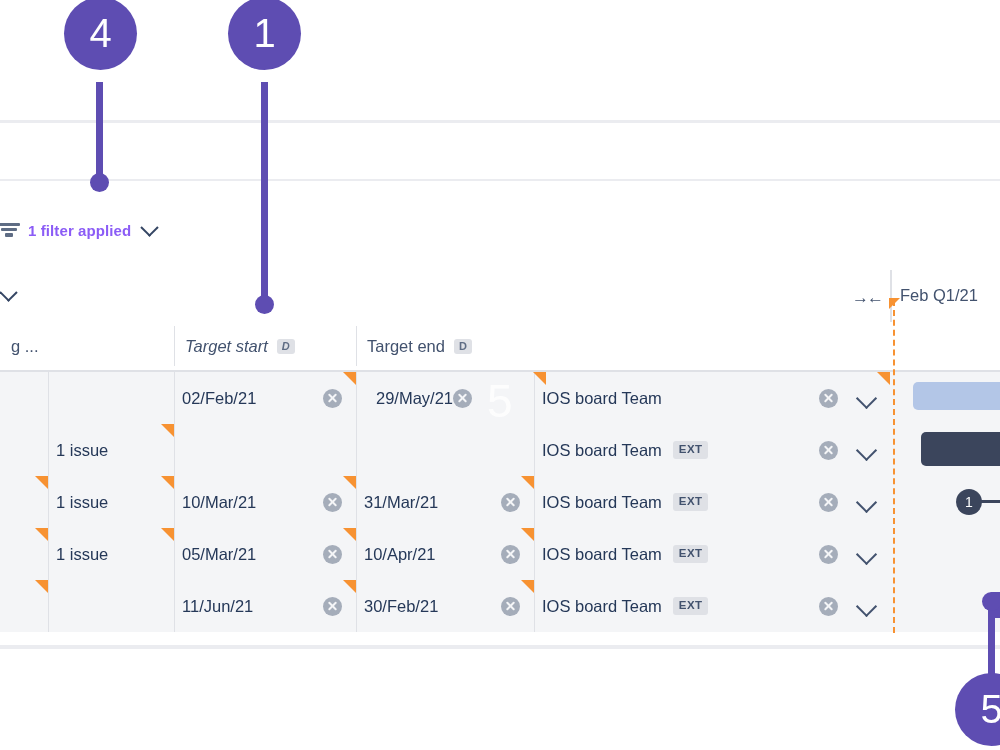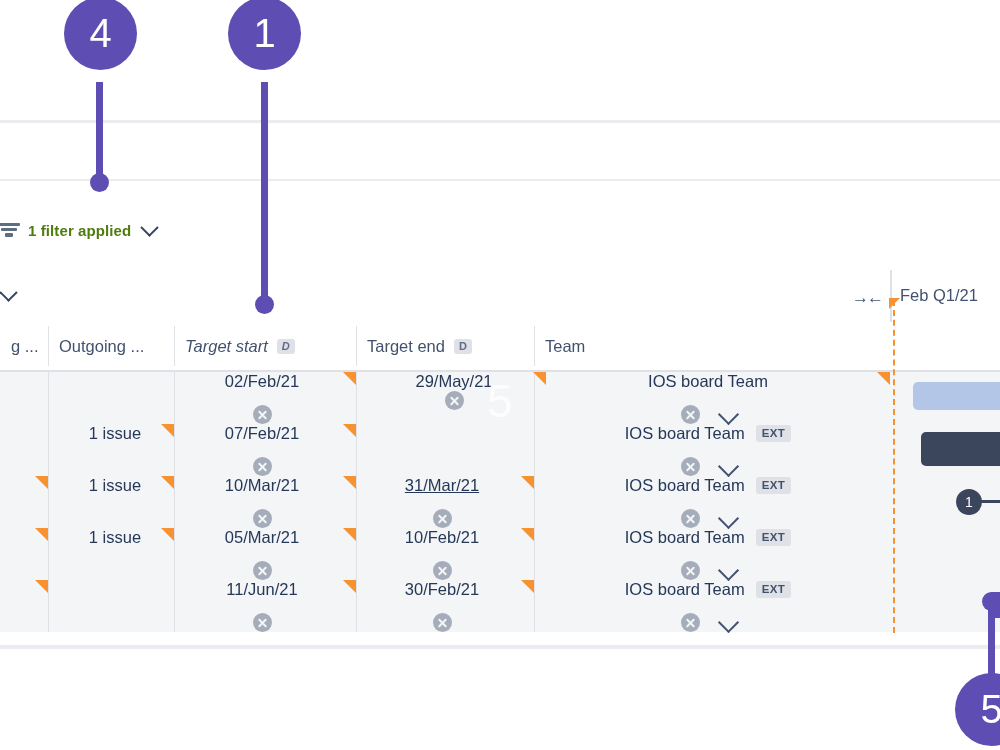--- a/index.html
+++ b/index.html
@@ -51,21 +51,21 @@
     border-radius: 1px;
     display: block;
   }
   .filter-icon i:nth-child(1) { top: 2px;  width: 22px; height: 3px; }
   .filter-icon i:nth-child(2) { top: 7px;  left: 3px; width: 16px; height: 3px; }
   .filter-icon i:nth-child(3) { top: 12px; left: 7px; width: 8px;  height: 4px; }
 
   .filter-label {
     font-size: 15px;
     font-weight: bold;
-    color: #4d7c0f;
+    color: #8b5cf6;
     letter-spacing: .1px;
   }
   .chev {
     display: inline-block;
     width: 11px;
     height: 11px;
     border-right: 2.2px solid #42526e;
     border-bottom: 2.2px solid #42526e;
     transform: rotate(45deg) translate(-2px,-2px);
   }
@@ -133,21 +133,20 @@
     position: absolute;
     top: 0;
     height: 52px;
     display: flex;
     align-items: center;
     box-sizing: border-box;
     padding-left: 8px;
     font-size: 16.5px;
     color: #253858;
     white-space: nowrap;
-    flex-direction: column;
   }
   .colsep {
     position: absolute;
     top: 0;
     width: 1px;
     height: 260px;
     background: #dfe1e6;
   }
 
   
@@ -344,38 +343,30 @@
   <div style="position:absolute;left:2px;top:288px;">
     <span class="chev thin"></span>
   </div>
 
   <div class="table">
 
     <div class="thead">
       <div class="th" style="left:0px;width:48px;">
         <span>g ...</span>
       </div>
-      <div class="th" style="left:48px;width:126px;">
-        <span class="vsep"></span>
-        <span>Outgoing ...</span>
-      </div>
       <div class="th" style="left:174px;width:182px;font-style:italic;">
         <span class="vsep"></span>
         <span>Target start</span>
         <span class="badge-d">D</span>
       </div>
       <div class="th" style="left:356px;width:178px;">
         <span class="vsep"></span>
         <span>Target end</span>
         <span class="badge-d">D</span>
       </div>
-      <div class="th" style="left:534px;width:356px;">
-        <span class="vsep"></span>
-        <span>Team</span>
-      </div>
     </div>
 
     <div class="tbody">
 
       <div class="colsep" style="left:48px;"></div>
       <div class="colsep" style="left:174px;"></div>
       <div class="colsep" style="left:356px;"></div>
       <div class="colsep" style="left:534px;"></div>
 
       <div class="row">
@@ -402,25 +393,20 @@
           </span>
           <span class="flag" style="right:0;top:0;"></span>
         </div>
       </div>
 
       <div class="row">
         <div class="cell" style="left:48px;width:126px;">
           <span>1 issue</span>
           <span class="flag" style="right:0;top:0;"></span>
         </div>
-        <div class="cell" style="left:174px;width:182px;justify-content:space-between;padding-right:14px;">
-          <span>07/Feb/21</span>
-          <span class="clear-icon"></span>
-          <span class="flag" style="right:0;top:0;"></span>
-        </div>
         <div class="cell" style="left:534px;width:356px;justify-content:space-between;padding-right:16px;">
           <span style="display:flex;align-items:center;">
             <span>IOS board Team</span>
             <span class="ext-badge">EXT</span>
           </span>
           <span style="display:flex;align-items:center;gap:21px;">
             <span class="clear-icon"></span>
             <span class="row-chevron"></span>
           </span>
         </div>
@@ -432,21 +418,21 @@
         </div>
         <div class="cell" style="left:48px;width:126px;">
           <span>1 issue</span>
           <span class="flag" style="right:0;top:0;"></span>
         </div>
         <div class="cell" style="left:174px;width:182px;justify-content:space-between;padding-right:14px;">
           <span>10/Mar/21</span>
           <span class="clear-icon"></span>
           <span class="flag" style="right:0;top:0;"></span>
         </div>
-        <div class="cell" style="left:356px;width:178px;justify-content:space-between;padding-right:14px;text-decoration:underline;">
+        <div class="cell" style="left:356px;width:178px;justify-content:space-between;padding-right:14px;">
           <span>31/Mar/21</span>
           <span class="clear-icon"></span>
           <span class="flag" style="right:0;top:0;"></span>
         </div>
         <div class="cell" style="left:534px;width:356px;justify-content:space-between;padding-right:16px;">
           <span style="display:flex;align-items:center;">
             <span>IOS board Team</span>
             <span class="ext-badge">EXT</span>
           </span>
           <span style="display:flex;align-items:center;gap:21px;">
@@ -463,21 +449,21 @@
         <div class="cell" style="left:48px;width:126px;">
           <span>1 issue</span>
           <span class="flag" style="right:0;top:0;"></span>
         </div>
         <div class="cell" style="left:174px;width:182px;justify-content:space-between;padding-right:14px;">
           <span>05/Mar/21</span>
           <span class="clear-icon"></span>
           <span class="flag" style="right:0;top:0;"></span>
         </div>
         <div class="cell" style="left:356px;width:178px;justify-content:space-between;padding-right:14px;">
-          <span>10/Feb/21</span>
+          <span>10/Apr/21</span>
           <span class="clear-icon"></span>
           <span class="flag" style="right:0;top:0;"></span>
         </div>
         <div class="cell" style="left:534px;width:356px;justify-content:space-between;padding-right:16px;">
           <span style="display:flex;align-items:center;">
             <span>IOS board Team</span>
             <span class="ext-badge">EXT</span>
           </span>
           <span style="display:flex;align-items:center;gap:21px;">
             <span class="clear-icon"></span>

